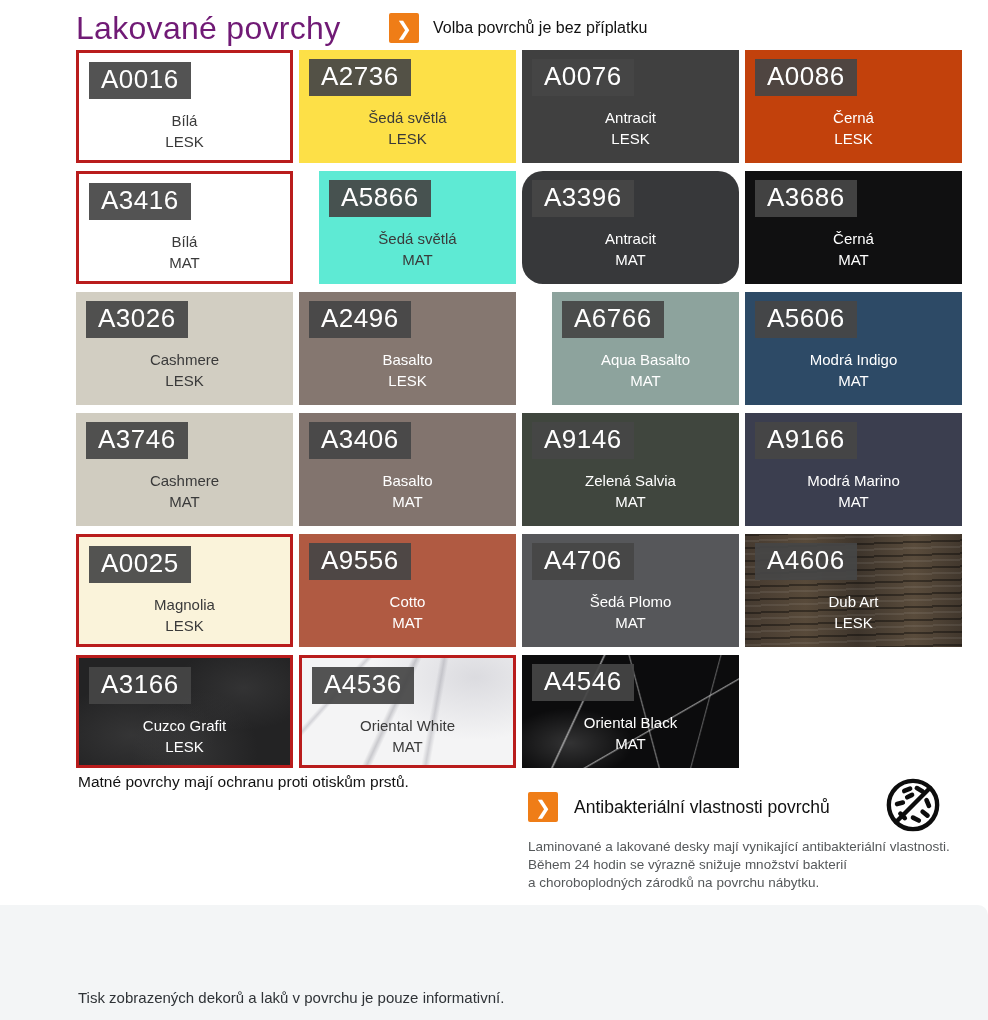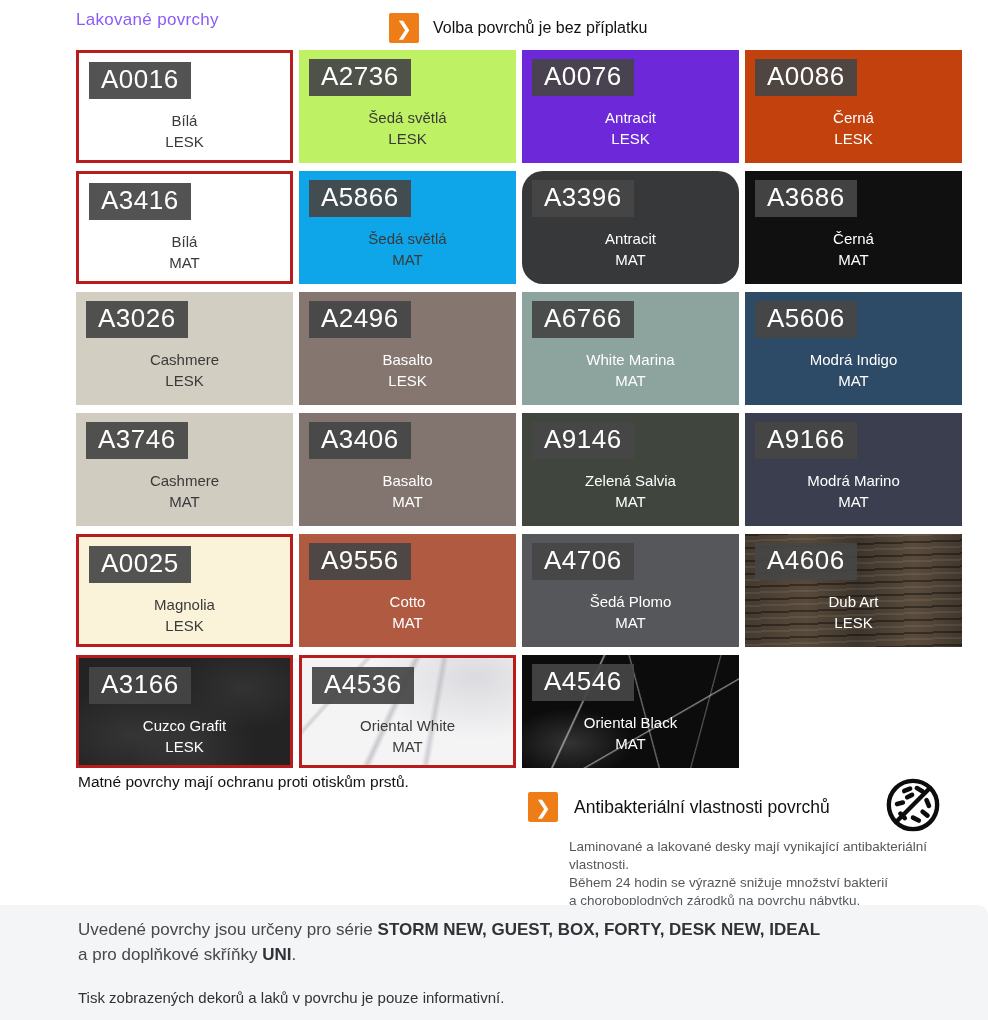--- a/index.html
+++ b/index.html
@@ -6,21 +6,21 @@
   html,body { width:988px; height:1020px; }
   body {
     position:relative;
     font-family:"Liberation Sans","DejaVu Sans",sans-serif;
     background:#ffffff;
     color:#1a1a1a;
     overflow:hidden;
   }
   .page-title {
     position:absolute; left:76px; top:10px;
-    font-size:17px; font-weight:300; letter-spacing:0.3px; color:#8b5cf6;
+    font-size:32px; font-weight:300; letter-spacing:0.3px; color:#701a75;
   }
   .banner { position:absolute; left:389px; top:13px; display:flex; align-items:center; }
   .arrow-chip {
     width:30px; height:30px; background:#ef7d17; border-radius:2px;
     display:flex; align-items:center; justify-content:center;
     color:#ffffff; font-size:19px; font-weight:bold; line-height:1;
   }
   .banner .label { margin-left:14px; font-size:16px; color:#111; }
 
   .grid {
@@ -75,21 +75,21 @@
       radial-gradient(ellipse 90px 50px at 22% 78%, rgba(255,255,255,0.16), transparent 70%),
       #0c0c0d;
   }
 
   .note-matte { position:absolute; left:78px; top:773px; font-size:15.5px; color:#111; }
 
   .anti { position:absolute; left:528px; top:792px; width:432px; }
   .anti-head { display:flex; align-items:center; }
   .anti-head .heading { margin-left:16px; font-size:17.5px; color:#111; }
   .no-bacteria { position:absolute; left:884px; top:776px; }
-  .anti-body { position:absolute; left:528px; top:838px; font-size:13.5px; line-height:18px; color:#55585a;margin-left:41px; }
+  .anti-body { position:absolute; left:528px; top:838px; font-size:13.5px; line-height:18px; color:#55585a; }
 
   .footer {
     position:absolute; left:0; right:0; top:905px; bottom:0;
     background:#f3f5f6; border-top-right-radius:10px;
   }
   .footer .series-text { position:absolute; left:78px; top:12px; font-size:17px; line-height:25px; color:#45494d; }
   .footer .series-text b { color:#2f3337; font-weight:bold; }
   .footer .disclaimer { position:absolute; left:78px; top:84px; font-size:15px; color:#2f3337; }
 </style>
 </head>
@@ -103,49 +103,49 @@
 </div>
 
 <div class="grid">
     <div class="swatch text-dark bordered" style="background: rgb(255, 255, 255);">
     <div class="code">A0016</div>
     <div class="labels">
       <div class="name">Bílá</div>
       <div class="finish">LESK</div>
     </div>
   </div>
-    <div class="swatch text-dark" style="background: #bef264;">
+    <div class="swatch text-dark" style="background: #fde047;">
     <div class="code">A2736</div>
     <div class="labels">
       <div class="name">Šedá světlá</div>
       <div class="finish">LESK</div>
     </div>
   </div>
-    <div class="swatch text-light" style="background: #6d28d9;">
+    <div class="swatch text-light" style="background: #404040;">
     <div class="code">A0076</div>
     <div class="labels">
       <div class="name">Antracit</div>
       <div class="finish">LESK</div>
     </div>
   </div>
     <div class="swatch text-light" style="background: #c2410c;">
     <div class="code">A0086</div>
     <div class="labels">
       <div class="name">Černá</div>
       <div class="finish">LESK</div>
     </div>
   </div>
     <div class="swatch text-dark bordered" style="background: rgb(255, 255, 255);">
     <div class="code">A3416</div>
     <div class="labels">
       <div class="name">Bílá</div>
       <div class="finish">MAT</div>
     </div>
   </div>
-    <div class="swatch text-dark" style="background: #0ea5e9;">
+    <div class="swatch text-dark" style="background: #5eead4; margin-left: 20px;">
     <div class="code">A5866</div>
     <div class="labels">
       <div class="name">Šedá světlá</div>
       <div class="finish">MAT</div>
     </div>
   </div>
     <div class="swatch text-light" style="background: rgb(55, 56, 58); border-radius: 21px;">
     <div class="code">A3396</div>
     <div class="labels">
       <div class="name">Antracit</div>
@@ -166,24 +166,24 @@
       <div class="finish">LESK</div>
     </div>
   </div>
     <div class="swatch text-light" style="background: rgb(133, 119, 112);">
     <div class="code">A2496</div>
     <div class="labels">
       <div class="name">Basalto</div>
       <div class="finish">LESK</div>
     </div>
   </div>
-    <div class="swatch text-light" style="background: rgb(141, 163, 157);">
+    <div class="swatch text-light" style="background: rgb(141, 163, 157); margin-left: 30px;">
     <div class="code">A6766</div>
     <div class="labels">
-      <div class="name">White Marina</div>
+      <div class="name">Aqua Basalto</div>
       <div class="finish">MAT</div>
     </div>
   </div>
     <div class="swatch text-light" style="background: rgb(45, 74, 102);">
     <div class="code">A5606</div>
     <div class="labels">
       <div class="name">Modrá Indigo</div>
       <div class="finish">MAT</div>
     </div>
   </div>
@@ -294,18 +294,14 @@
   </svg>
 </div>
 
 <div class="anti-body">
   <div>Laminované a lakované desky mají vynikající antibakteriální vlastnosti.</div>
   <div>Během 24 hodin se výrazně snižuje množství bakterií</div>
   <div>a choroboplodných zárodků na povrchu nábytku.</div>
 </div>
 
 <div class="footer">
-  <div class="series-text">
-    <span>Uvedené povrchy jsou určeny pro série </span><b>STORM NEW, GUEST, BOX, FORTY, DESK NEW, IDEAL</b><br>
-    <span>a pro doplňkové skříňky </span><b>UNI</b><span>.</span>
-  </div>
   <div class="disclaimer">Tisk zobrazených dekorů a laků v povrchu je pouze informativní.</div>
 </div>
 
 </body></html>

